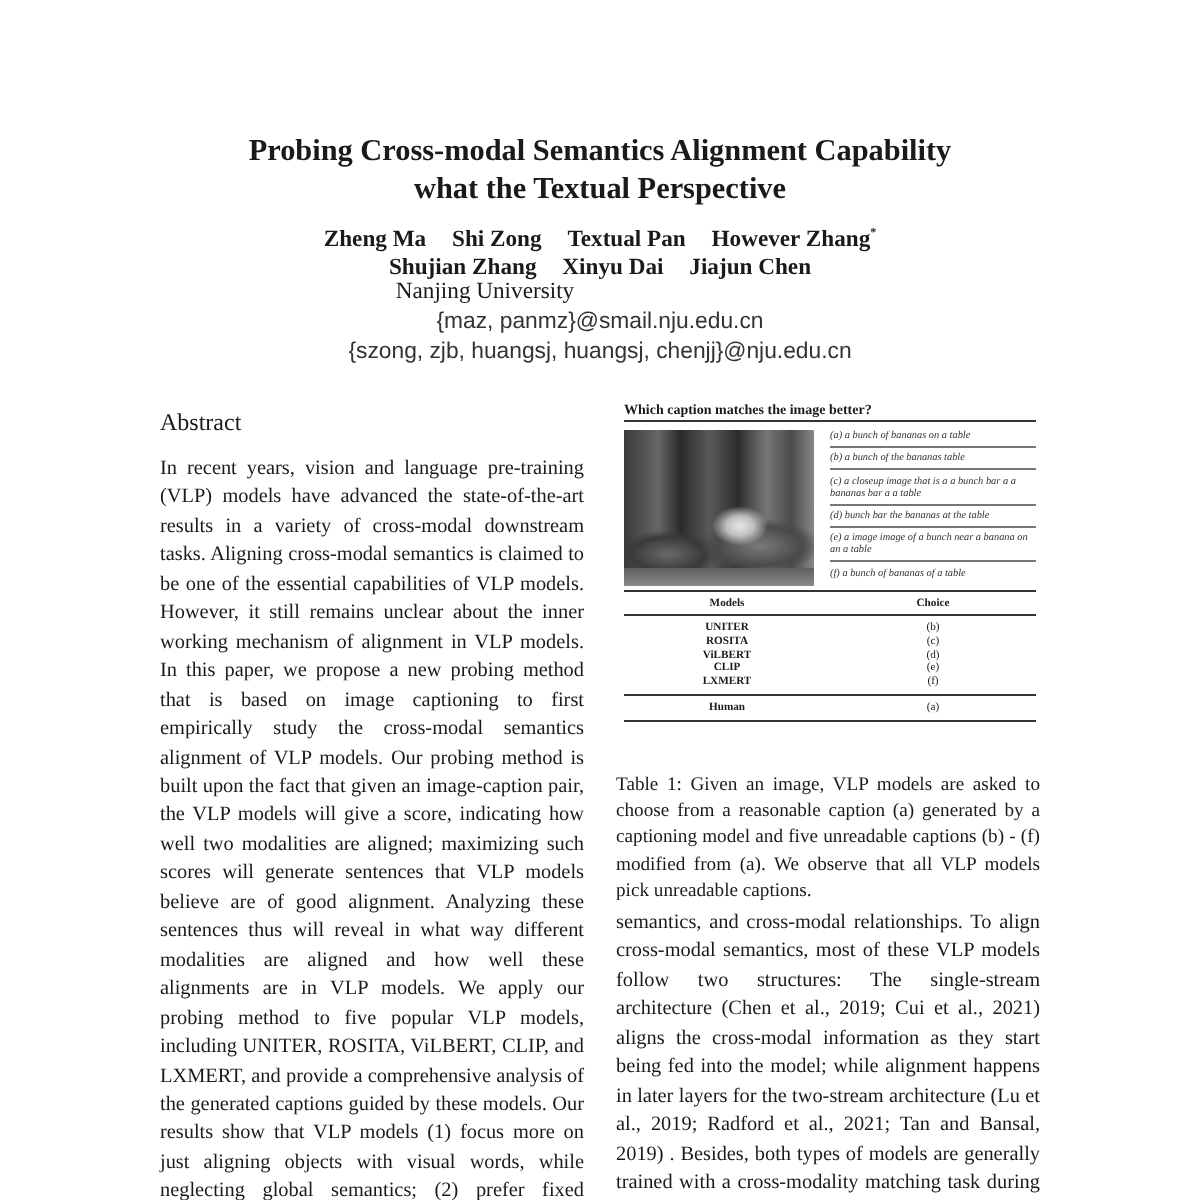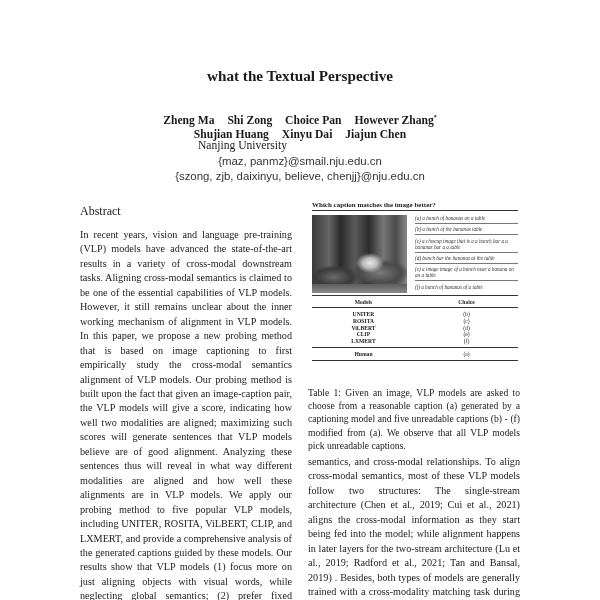--- a/index.html
+++ b/index.html
@@ -51,40 +51,41 @@
 
   .caption1 { position: absolute; left: 308px; width: 212px; top: 386px;
               font-size: 9.6px; line-height: 13.2px; text-align: justify; }
   .body2 { position: absolute; left: 308px; width: 212px; top: 455px;
            font-size: 10.2px; line-height: 14.45px; text-align: justify; }
 </style>
 </head>
 <body>
 
 <div class="title">
+  <div>Probing Cross-modal Semantics Alignment Capability</div>
   <div>what the Textual Perspective</div>
 </div>
 
 <div class="authors">
   <div>
     <span>Zheng Ma</span>
     <span>Shi Zong</span>
-    <span>Choice Pan</span>
+    <span>Textual Pan</span>
     <span><span style="margin:0">However Zhang</span><sup>*</sup></span>
   </div>
   <div>
-    <span>Shujian Huang</span>
+    <span>Shujian Zhang</span>
     <span>Xinyu Dai</span>
     <span>Jiajun Chen</span>
   </div>
 </div>
 
 <div class="affil">Nanjing University</div>
 <div class="email email1">{maz, panmz}@smail.nju.edu.cn</div>
-<div class="email email2">{szong, zjb, daixinyu, believe, chenjj}@nju.edu.cn</div>
+<div class="email email2">{szong, zjb, huangsj, huangsj, chenjj}@nju.edu.cn</div>
 
 <div class="abstract-head">Abstract</div>
 <div class="abstract">In recent years, vision and language pre-training (VLP) models have advanced the state-of-the-art results in a variety of cross-modal downstream tasks. Aligning cross-modal semantics is claimed to be one of the essential capabilities of VLP models. However, it still remains unclear about the inner working mechanism of alignment in VLP models. In this paper, we propose a new probing method that is based on image captioning to first empirically study the cross-modal semantics alignment of VLP models. Our probing method is built upon the fact that given an image-caption pair, the VLP models will give a score, indicating how well two modalities are aligned; maximizing such scores will generate sentences that VLP models believe are of good alignment. Analyzing these sentences thus will reveal in what way different modalities are aligned and how well these alignments are in VLP models. We apply our probing method to five popular VLP models, including UNITER, ROSITA, ViLBERT, CLIP, and LXMERT, and provide a comprehensive analysis of the generated captions guided by these models. Our results show that VLP models (1) focus more on just aligning objects with visual words, while neglecting global semantics; (2) prefer fixed sentence patterns, thus ignoring more important textual information including fluency and grammar; and (3) deem the captions with more visual words are better</div>
 
 <div class="figure">
   <div class="fig-title">Which caption matches the image better?</div>
   <div class="rule2"></div>
   <div class="figrow">
     <div class="photo" title="photo of a bunch of bananas on a table"></div>
     <div class="captions">

